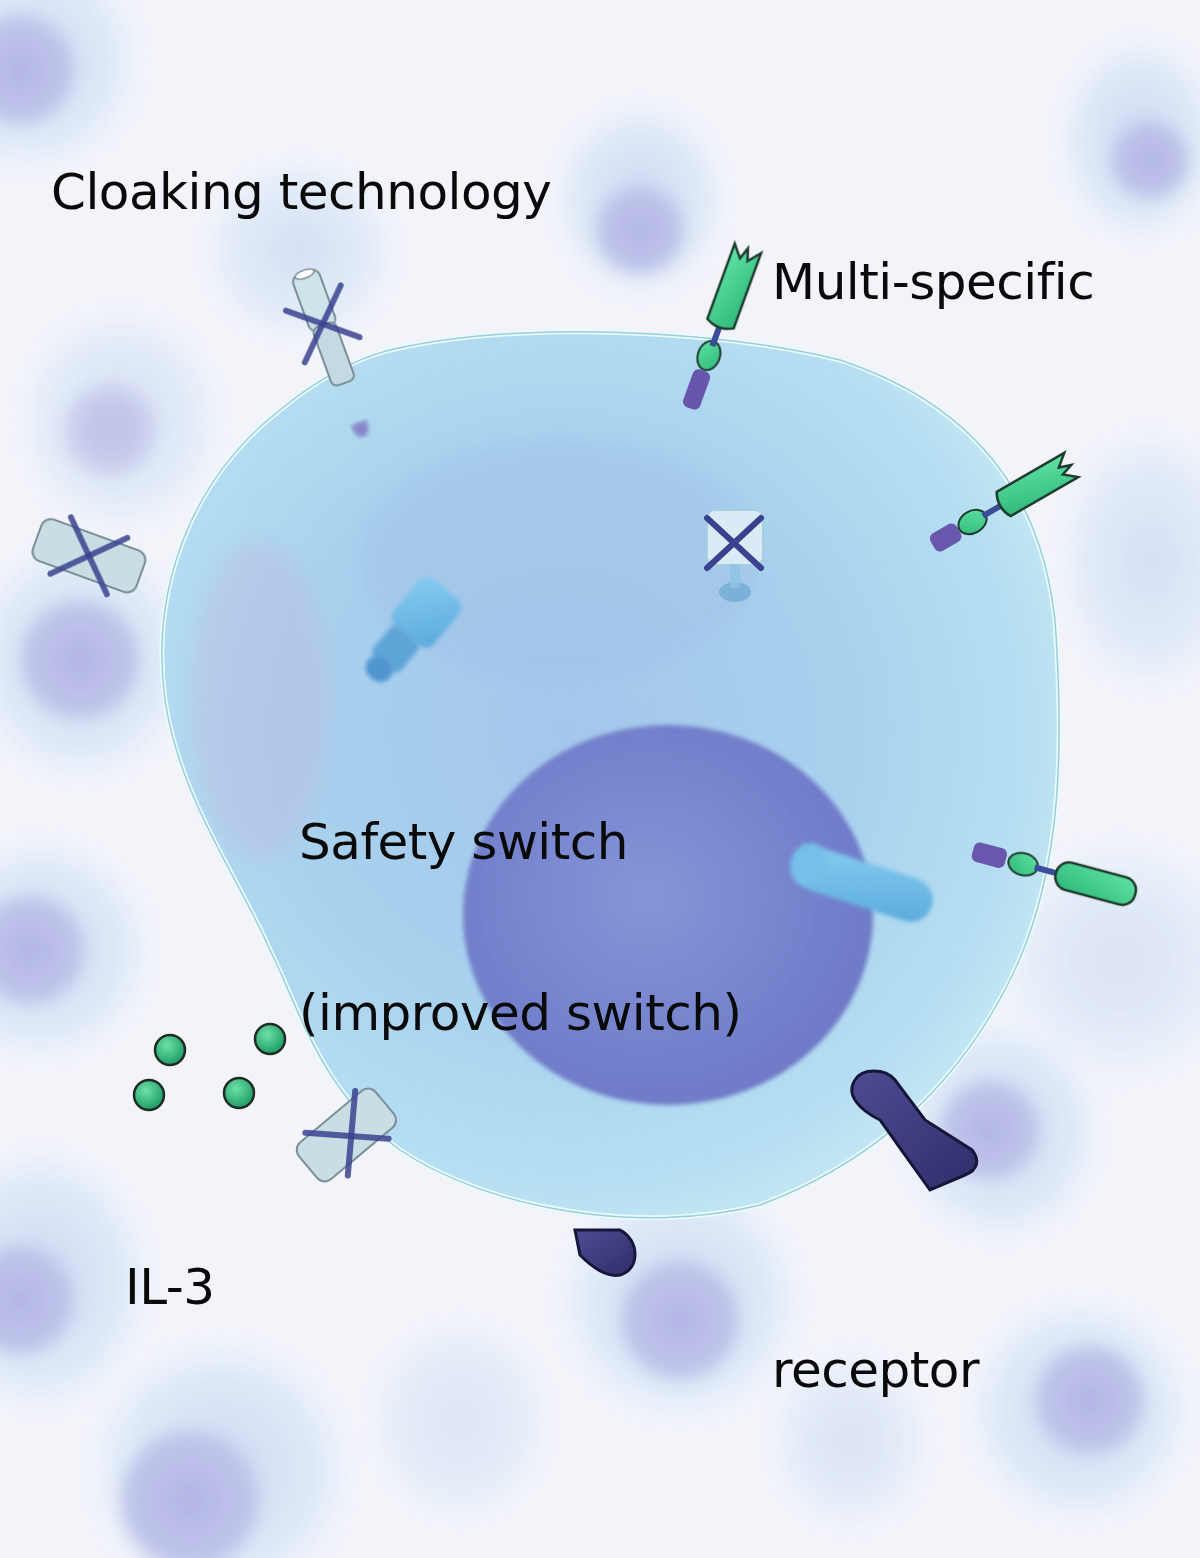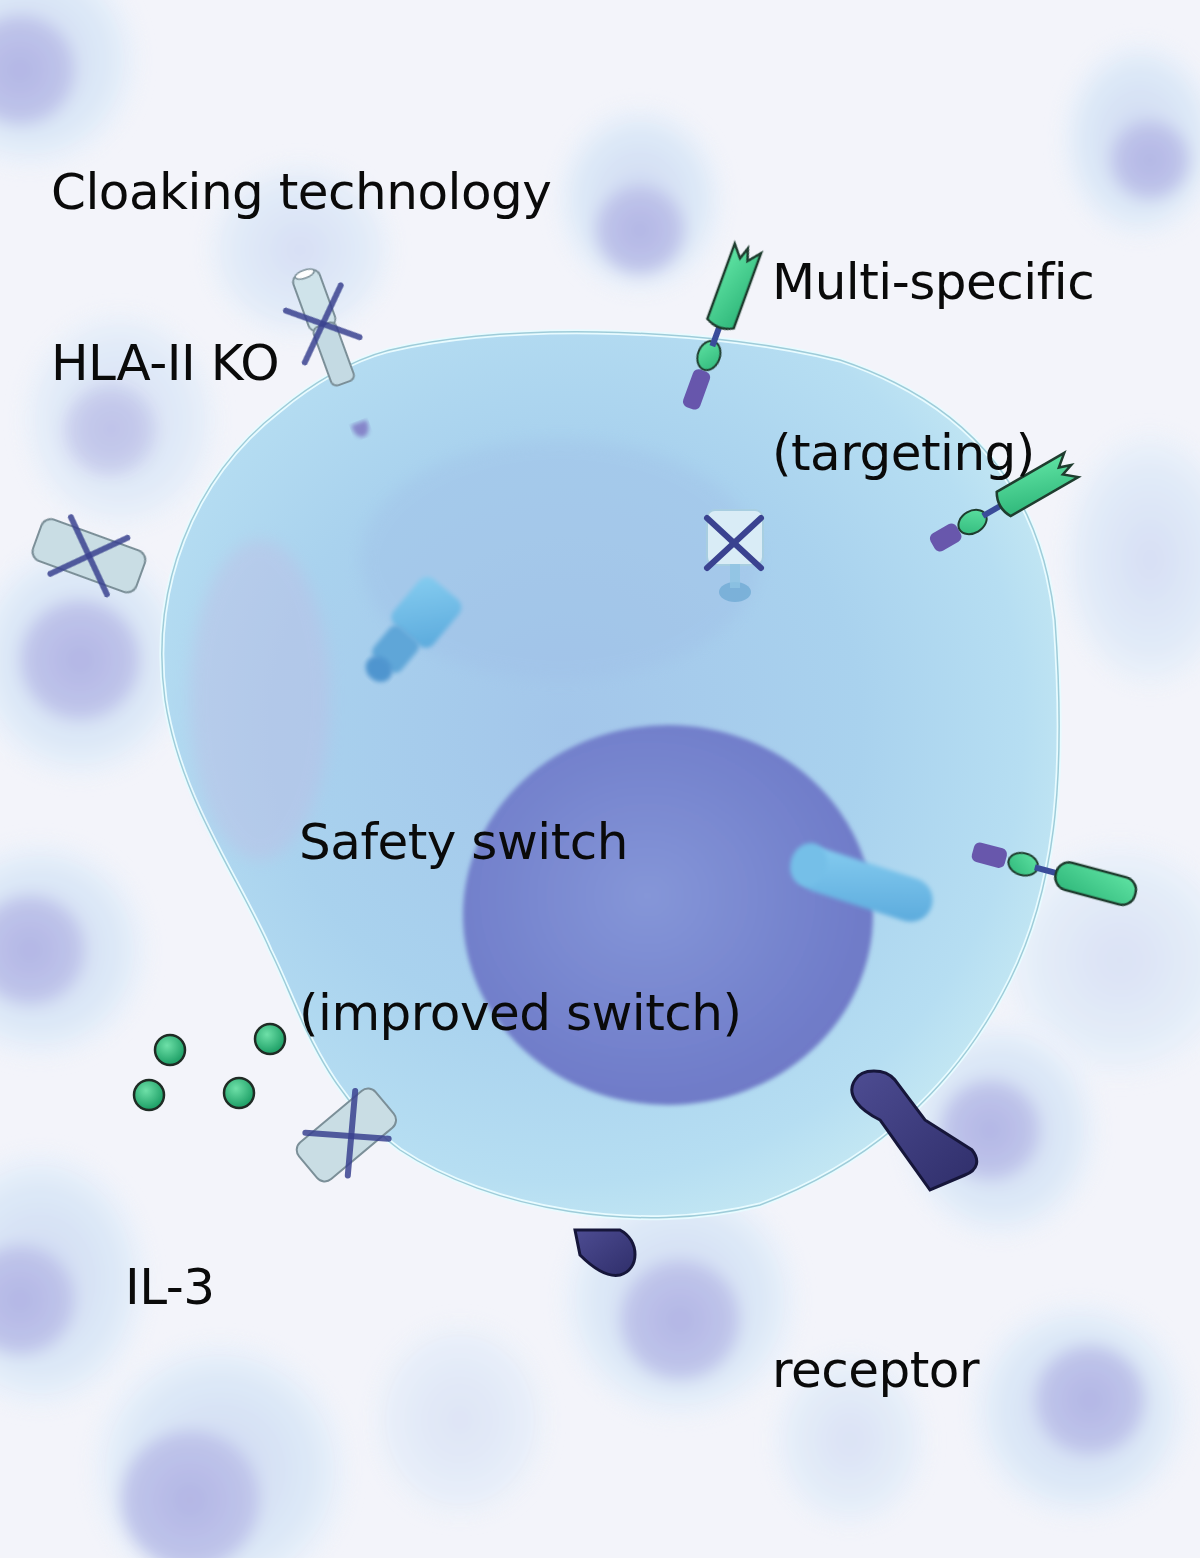--- a/index.html
+++ b/index.html
@@ -204,26 +204,24 @@
     <g>
       <circle cx="170" cy="1050" r="15" fill="url(#dotG)" stroke="#1f2b24" stroke-width="2.5"></circle>
       <circle cx="270" cy="1039" r="15" fill="url(#dotG)" stroke="#1f2b24" stroke-width="2.5"></circle>
       <circle cx="149" cy="1095" r="15" fill="url(#dotG)" stroke="#1f2b24" stroke-width="2.5"></circle>
       <circle cx="239" cy="1093" r="15" fill="url(#dotG)" stroke="#1f2b24" stroke-width="2.5"></circle>
     </g>
   </svg>
 
   <div class="label" style="left:51px; top:50px;">
     <span>Cloaking technology</span>
-    <span>HLA-II KO</span>
   </div>
 
   <div class="label" style="left:772px; top:140px;">
     <span>Multi-specific</span>
-    <span>(targeting)</span>
   </div>
 
   <div class="label" style="left:275px; top:700px;margin-left:24px;">
     <span>Safety switch</span>
     <span>(improved switch)</span>
   </div>
 
   <div class="label" style="left:125px; top:1145px;">
     <span>IL-3</span>
   </div>

